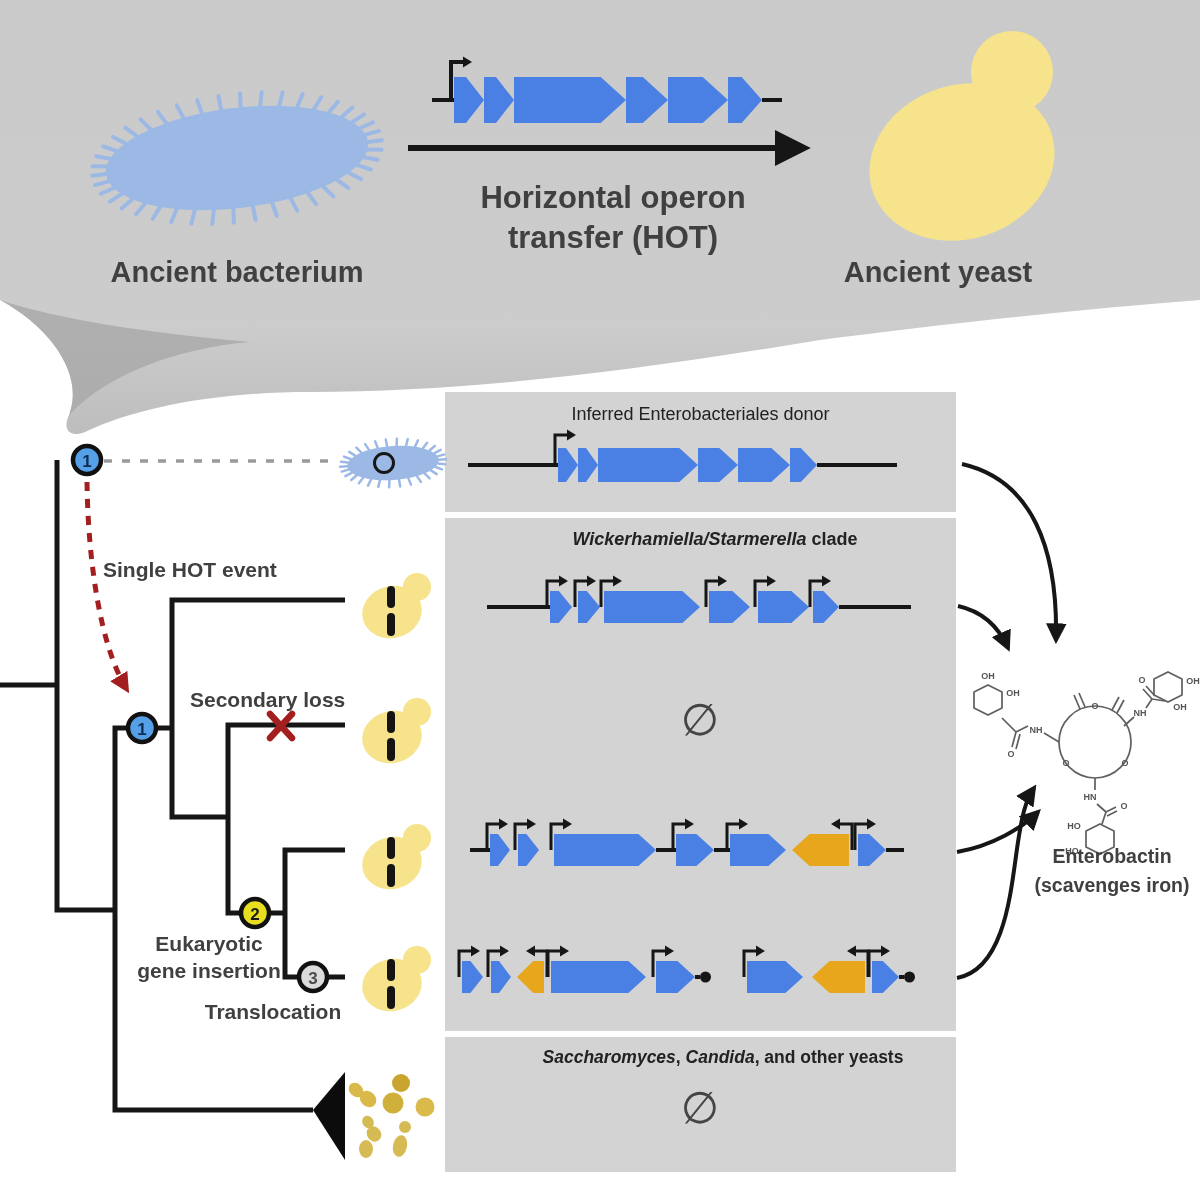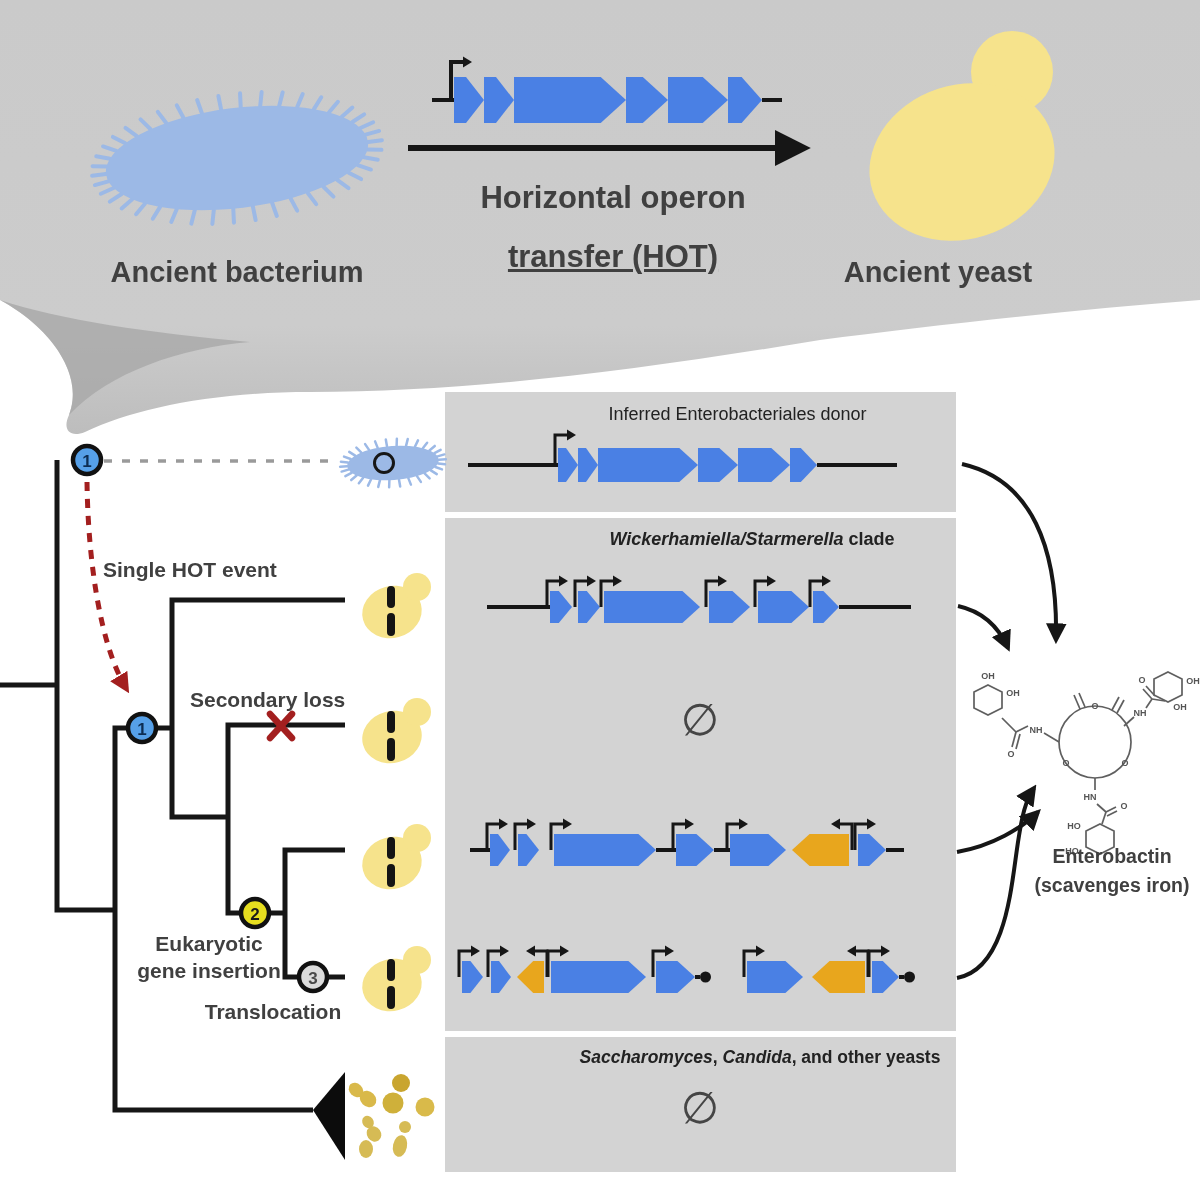--- a/index.html
+++ b/index.html
@@ -4,21 +4,21 @@
 <style>
   html,body{margin:0;padding:0;background:#fff;}
   #stage{position:relative;width:1200px;height:1200px;overflow:hidden;
          font-family:"Liberation Sans","DejaVu Sans",sans-serif;background:#fff;}
   #scene{position:absolute;left:0;top:0;}
   .lbl{position:absolute;color:#404040;font-weight:bold;white-space:nowrap;}
   .ctr{transform:translateX(-50%);text-align:center;}
   .banner-big{font-size:31px;}
   .banner-med{font-size:29px;}
   .tree-lbl{font-size:21px;}
-  .panel-title{font-size:18px;position:absolute;text-align:center;color:#222;margin-left:37px;}
+  .panel-title{font-size:18px;position:absolute;text-align:center;color:#222;}
   .emptyset{position:absolute;font-weight:400;font-size:44px;color:#454545;transform:translateX(-50%);}
   .chem-lbl{font-size:19.5px;}
 </style>
 </head>
 <body>
 
 <div id="stage">
 
 <svg id="scene" width="1200" height="1200" viewBox="0 0 1200 1200">
   <defs>
@@ -353,21 +353,21 @@
     <text x="1180" y="710">OH</text>
     <text x="1090" y="800">HN</text>
     <text x="1124" y="809">O</text>
     <text x="1074" y="829">HO</text>
     <text x="1072" y="854">HO</text>
   </g>
 </svg>
 
 <div class="lbl ctr banner-med" style="left:237px;top:256px;">Ancient bacterium</div>
 <div class="lbl ctr banner-big" style="left:613px;top:180px;">Horizontal operon</div>
-<div class="lbl ctr banner-big" style="left:613px;top:239px;text-decoration:underline;">transfer (HOT)</div>
+<div class="lbl ctr banner-big" style="left:613px;top:220px;">transfer (HOT)</div>
 <div class="lbl ctr banner-med" style="left:938px;top:256px;">Ancient yeast</div>
 
 <div class="lbl tree-lbl" style="left:103px;top:558px;">Single HOT event</div>
 <div class="lbl tree-lbl" style="left:190px;top:688px;text-align:center;">Secondary loss</div>
 <div class="lbl ctr tree-lbl" style="left:209px;top:932px;">Eukaryotic</div>
 <div class="lbl ctr tree-lbl" style="left:209px;top:959px;">gene insertion</div>
 <div class="lbl ctr tree-lbl" style="left:273px;top:1000px;">Translocation</div>
 
 <div class="panel-title" style="left:445px;top:404px;width:511px;">Inferred Enterobacteriales donor</div>
 <div class="panel-title" style="left:445px;top:529px;width:540px;font-weight:bold;"><i>Wickerhamiella/Starmerella</i><span> clade</span></div>

